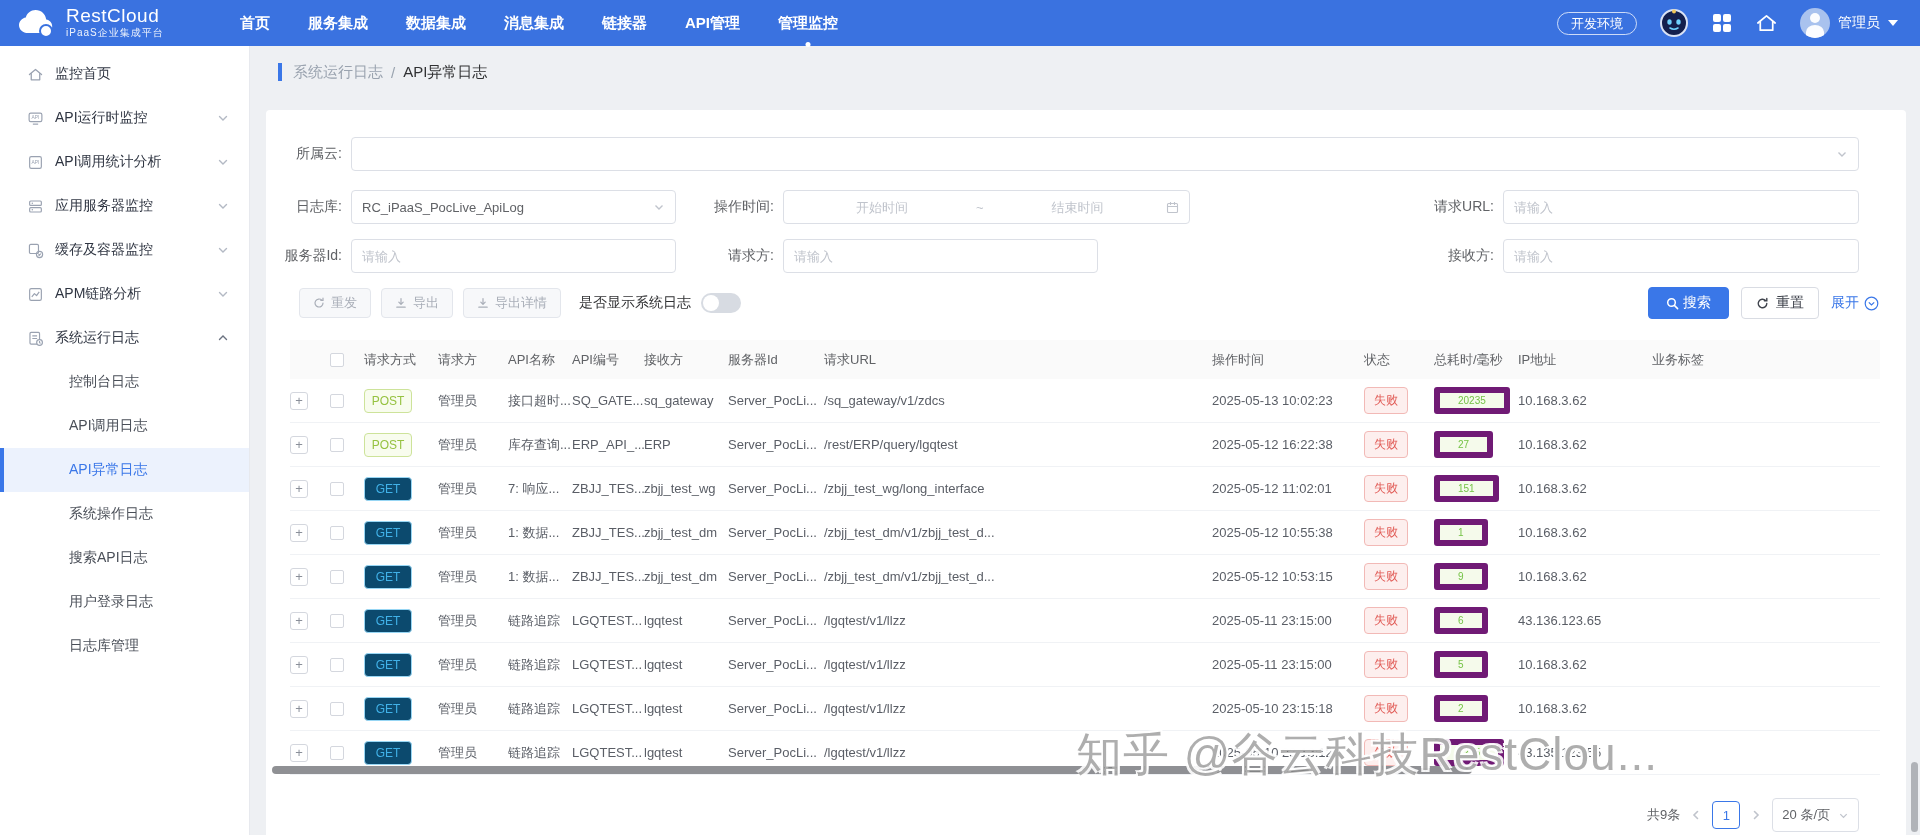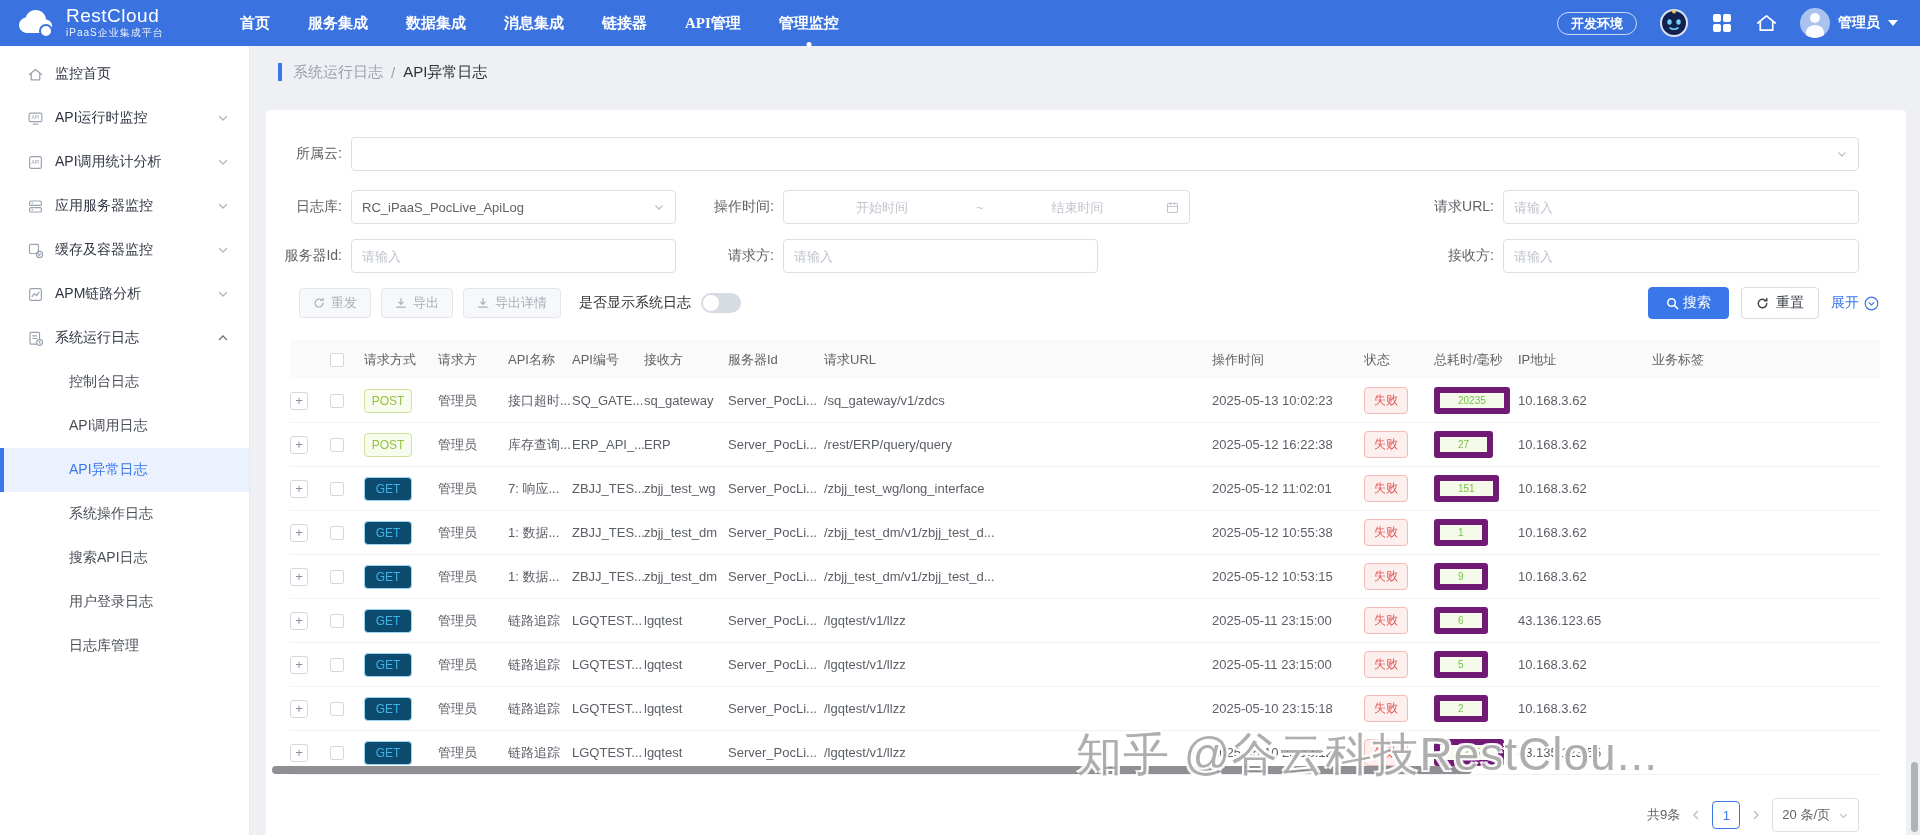--- a/index.html
+++ b/index.html
@@ -8,24 +8,24 @@
   #root { position: relative; width: 1920px; height: 835px; }
 
   
   .topbar { position: absolute; top: 0; left: 0; width: 1920px; height: 46px;
     background: #3a72e0; display: flex; align-items: center; color: #fff; z-index: 20; }
   .logo-wrap { width: 238px; display: flex; align-items: center; padding-left: 16px; }
   .logo-icon { width: 40px; height: 32px; margin-right: 10px; flex: none; }
   .logo-text .t1 { font-size: 19px; font-weight: normal; line-height: 20px; letter-spacing: .5px; }
   .logo-text .t2 { font-size: 10px; opacity: .92; letter-spacing: 1px; }
   .top-nav { display: flex; align-items: center; gap: 34px; }
-  .nav-item { position: relative; font-size: 15px; font-weight: bold; cursor: pointer; padding: 6px 2px; font-family: Liberation Serif, serif; }
+  .nav-item { position: relative; font-size: 15px; font-weight: bold; cursor: pointer; padding: 6px 2px; }
   .nav-dot { position: absolute; left: 50%; bottom: -8px; transform: translateX(-50%);
     width: 5px; height: 5px; border-radius: 50%; background: #fff; }
-  .top-right { margin-left: auto; display: flex; align-items: center; gap: 22px; padding-right: 22px; font-weight: bold; }
+  .top-right { margin-left: auto; display: flex; align-items: center; gap: 22px; padding-right: 22px; }
   .env-pill { border: 1px solid rgba(255,255,255,.75); border-radius: 14px; padding: 4px 13px;
     font-size: 13px; line-height: 1; }
   .robot { width: 30px; height: 30px; }
   .user-wrap { display: flex; align-items: center; gap: 8px; }
   .avatar { width: 30px; height: 30px; border-radius: 50%; background: #a9c2ee; position: relative; overflow: hidden; }
   .avatar:before { content: ""; position: absolute; top: 5px; left: 50%; transform: translateX(-50%);
     width: 10px; height: 10px; background: #fff; border-radius: 50%; opacity: .95; }
   .avatar:after { content: ""; position: absolute; top: 17px; left: 50%; transform: translateX(-50%);
     width: 18px; height: 14px; background: #fff; border-radius: 50% 50% 0 0; opacity: .95; }
   .username { font-size: 14px; }
@@ -468,21 +468,21 @@
               </div>
               <div class="cell c-check">
                 <div class="cbx"></div>
               </div>
               <div class="cell c-method"><span class="badge-method m-post">POST</span></div>
               <div class="cell c-requester">管理员</div>
               <div class="cell c-apiname">库存查询...</div>
               <div class="cell c-apicode">ERP_API_...</div>
               <div class="cell c-receiver">ERP</div>
               <div class="cell c-server">Server_PocLi...</div>
-              <div class="cell c-url">/rest/ERP/query/query</div>
+              <div class="cell c-url">/rest/ERP/query/lgqtest</div>
               <div class="cell c-time">2025-05-12 16:22:38</div>
               <div class="cell c-status"><span class="badge-fail">失败</span></div>
               <div class="cell c-duration"><span class="badge-dur">27</span></div>
               <div class="cell c-ip">10.168.3.62</div>
               <div class="cell c-tag"></div>
             </div>
             <div class="trow tbody-row">
               <div class="cell c-expand">
                 <div class="expand-btn">+</div>
               </div>

